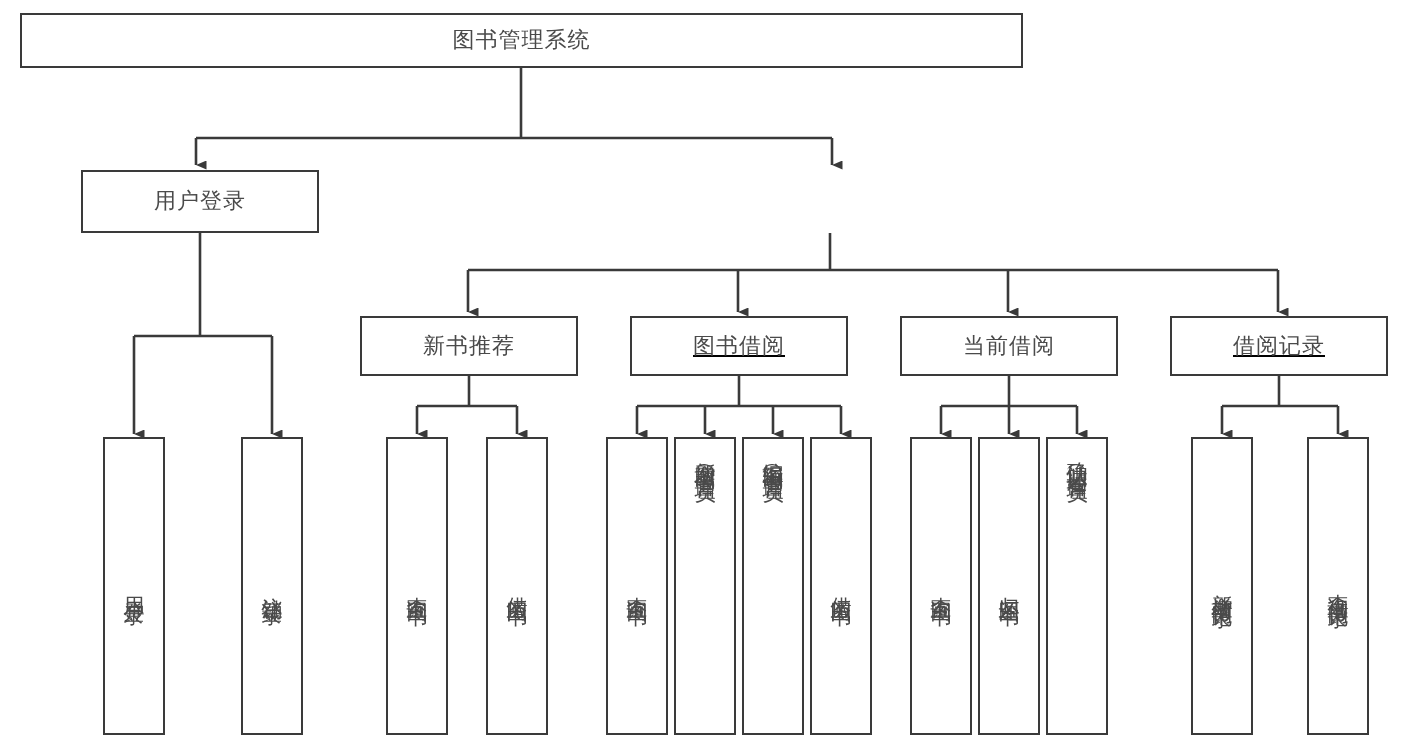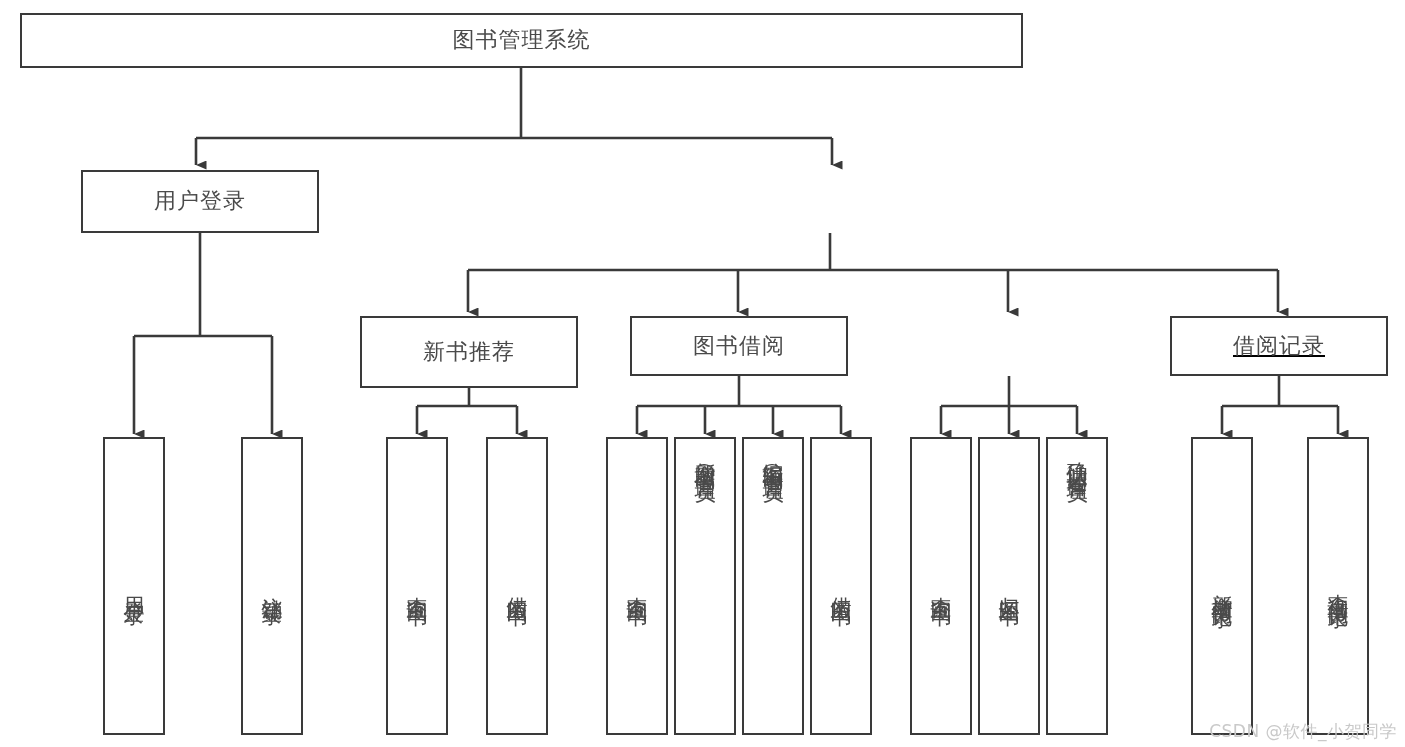--- a/index.html
+++ b/index.html
@@ -131,28 +131,31 @@
 
   <div class="node-box" style="left:20px; top:13px; width:1003px; height:55px;justify-content:center;">
     <span class="node-label">图书管理系统</span>
   </div>
 
   <div class="node-box" style="left:81px; top:170px; width:238px; height:63px;">
     <span class="node-label">用户登录</span>
   </div>
 
 
-  <div class="node-box" style="left:360px; top:316px; width:218px; height:72px;">
+  <div class="node-box" style="left:360px; top:316px; width:218px; height:60px;">
     <span class="node-label">新书推荐</span>
   </div>
 
-  <div class="node-box" style="left:630px; top:316px; width:218px; height:60px;">
+  <div class="node-box" style="left:630px; top:316px; width:218px; height:60px;text-decoration:underline;">
     <span class="node-label">图书借阅</span>
   </div>
 
+  <div class="node-box" style="left:900px; top:316px; width:218px; height:60px;">
+    <span class="node-label">当前借阅</span>
+  </div>
 
   <div class="node-box" style="left:1170px; top:316px; width:218px; height:60px;text-decoration:underline;">
     <span class="node-label">借阅记录</span>
   </div>
 
   <div class="node-box leaf centered" style="left:103px; top:437px; width:62px; height:298px;">
     <span class="node-label">用户登录</span>
   </div>
 
   <div class="node-box leaf centered" style="left:241px; top:437px; width:62px; height:298px;">
@@ -196,15 +199,14 @@
   </div>
 
   <div class="node-box leaf centered" style="left:1191px; top:437px; width:62px; height:298px;">
     <span class="node-label">新增借阅记录</span>
   </div>
 
   <div class="node-box leaf centered" style="left:1307px; top:437px; width:62px; height:298px;">
     <span class="node-label">查询借阅记录</span>
   </div>
 
-  <div id="watermark">CSDN @软件_小贺同学</div>
 
 </div>
 
 </body></html>

